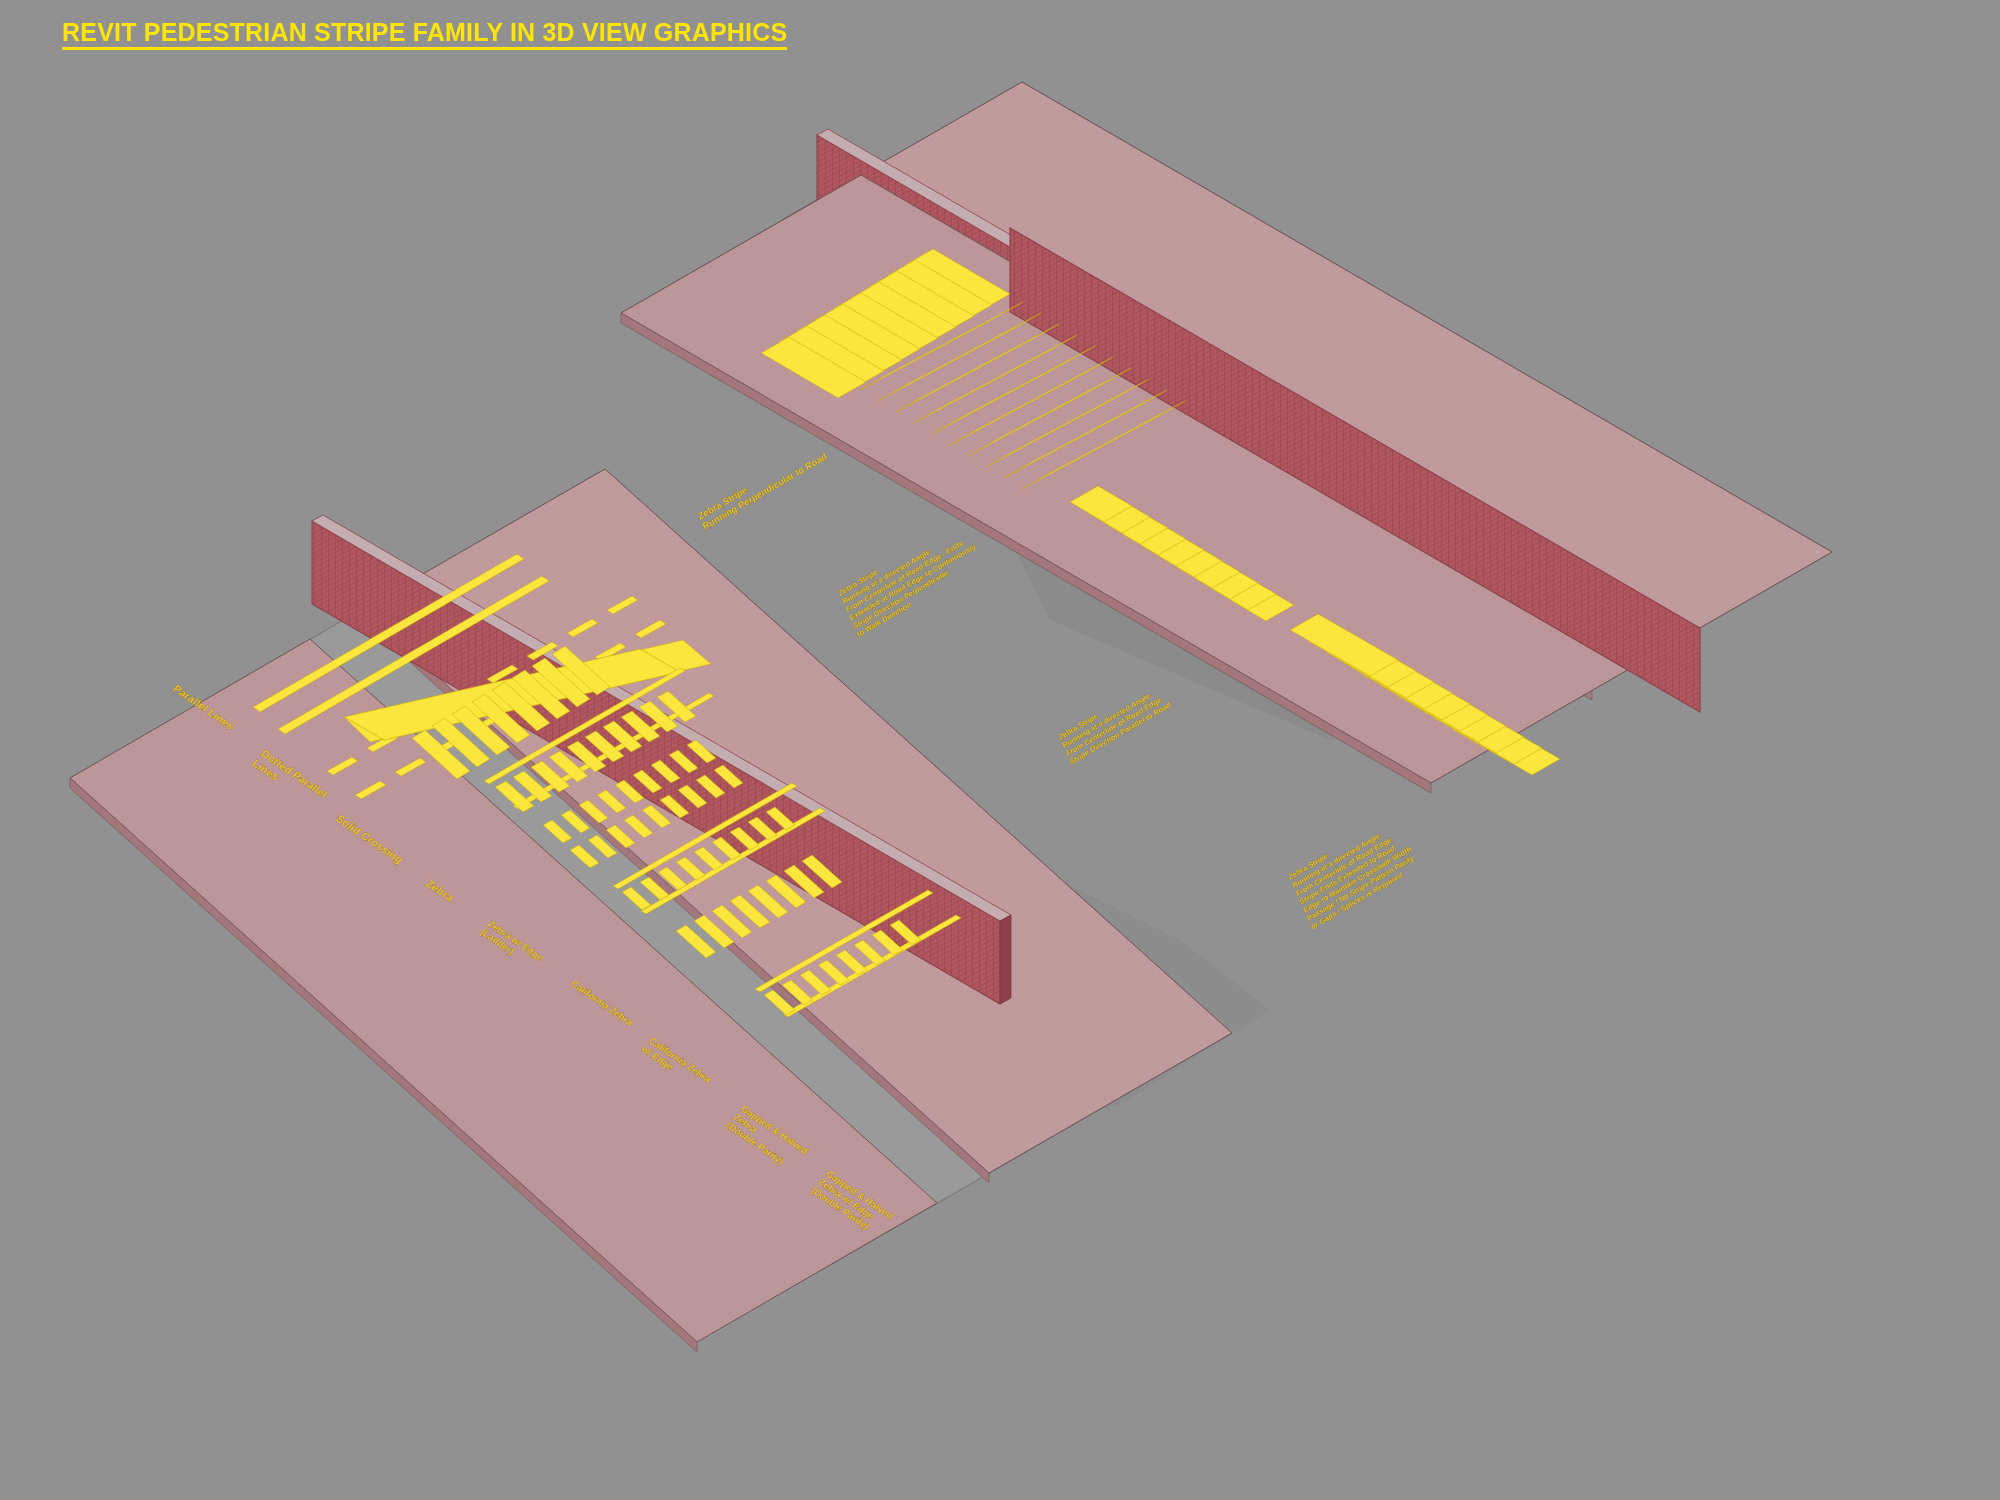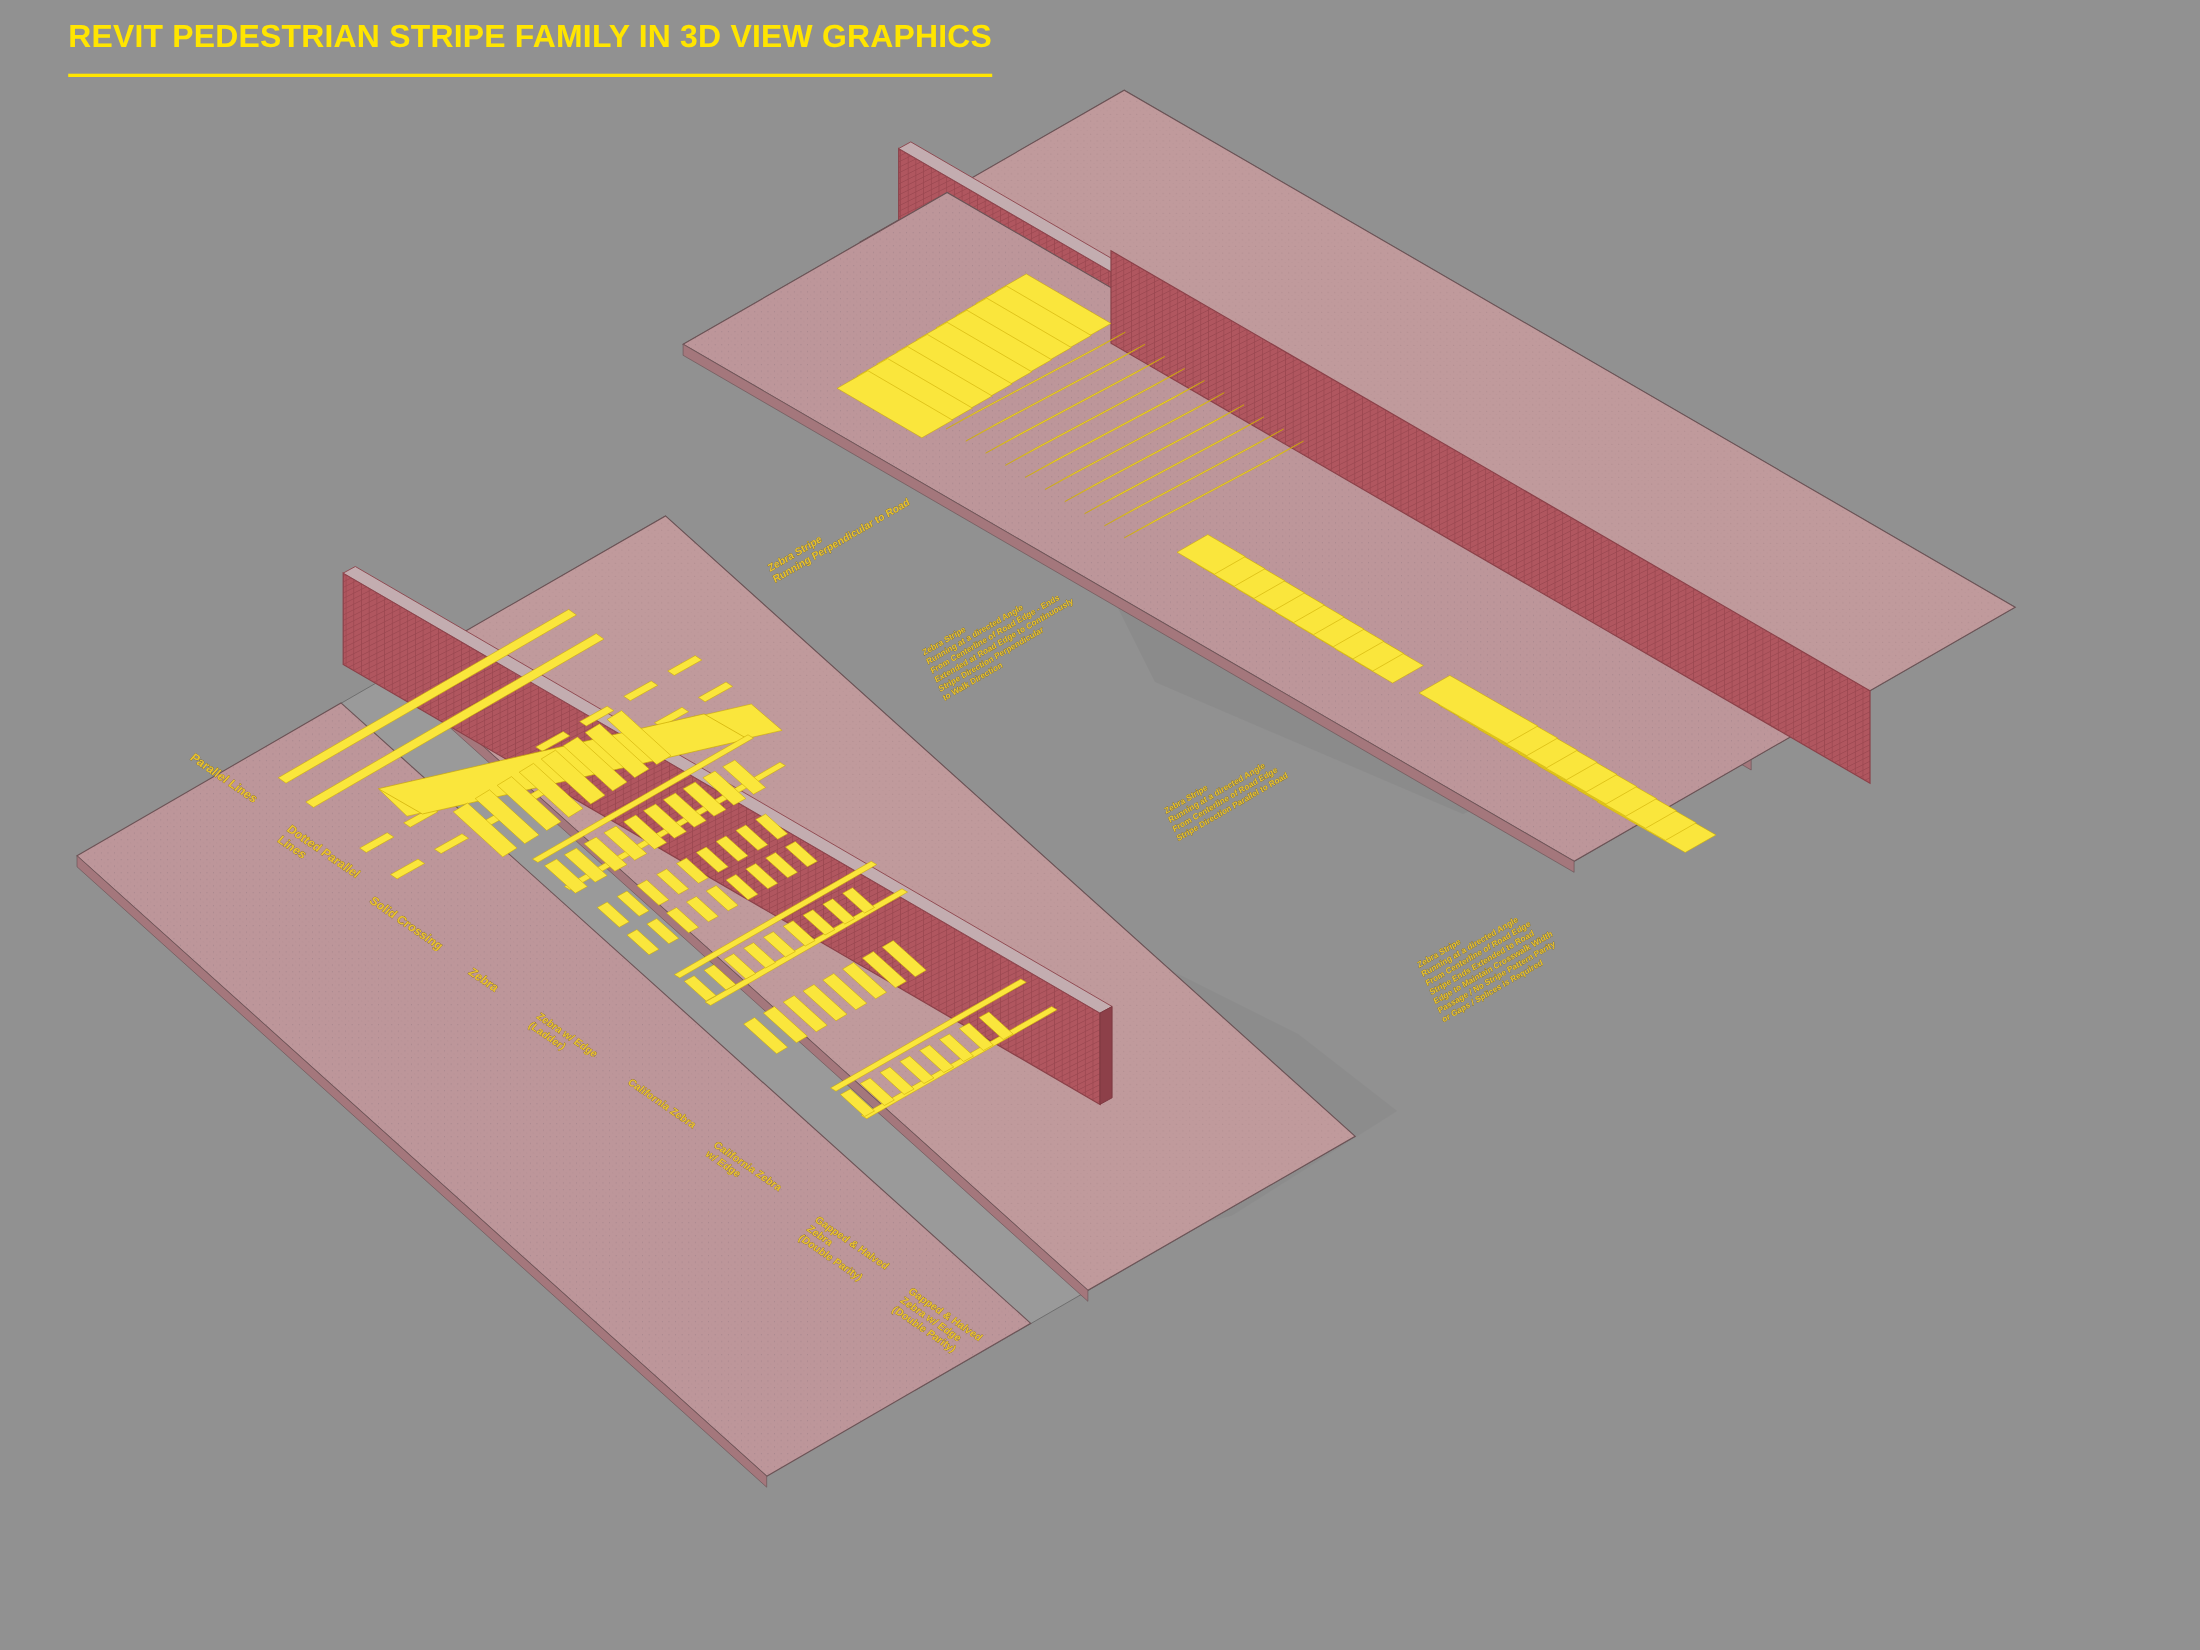--- a/index.html
+++ b/index.html
@@ -8,24 +8,24 @@
     width:2000px;height:1500px;overflow:hidden;
     background:#919191;
     font-family:"Liberation Sans", sans-serif;
     position:relative;
   }
   #stage{position:absolute;left:0;top:0;width:2000px;height:1500px;}
 
   
   #title{
     position:absolute;left:62px;top:18px;
-    font-size:29px;font-weight:bold;color:#FFE500;
+    font-size:25px;font-weight:bold;color:#FFE500;
     letter-spacing:0.2px;white-space:nowrap;
     border-bottom:3px solid #FFE500;
-    padding-bottom:16px;
+    padding-bottom:0;
     font-family:"Liberation Sans", sans-serif;
   }
 
   
   svg{position:absolute;left:0;top:0;overflow:visible;}
 
   .lbl{
     fill:#E8C12B;
     font-family:"Liberation Sans", sans-serif;
     font-weight:bold;

